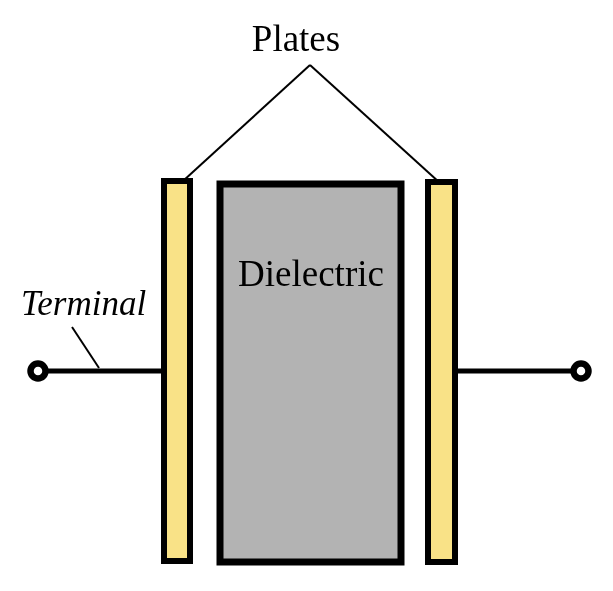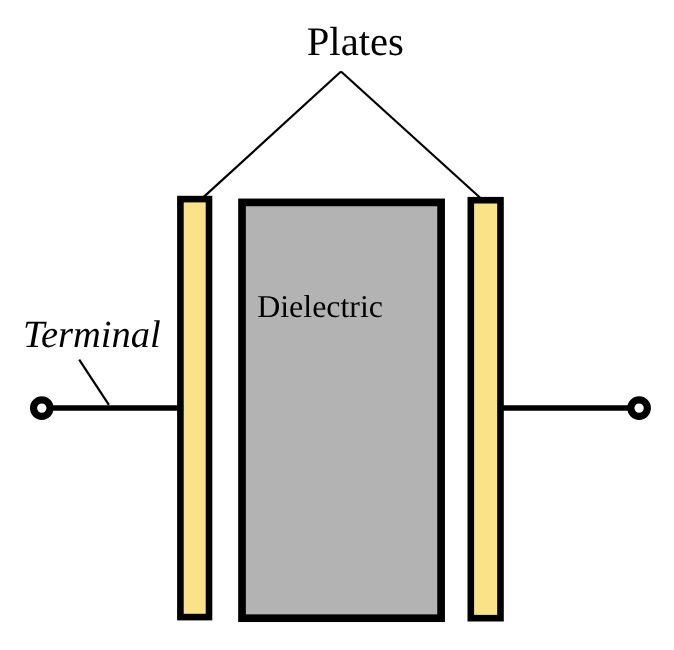--- a/index.html
+++ b/index.html
@@ -46,37 +46,36 @@
     stroke-width: 6.5;
   }
   .label {
     position: absolute;
     color: #000000;
     white-space: nowrap;
     line-height: 1;
     letter-spacing: 0px;
   }
   .label-plates {
-    left: 323px;
+    left: 296px;
     top: 20px;
     transform: translateX(-50%);
     font-size: 37px;
   }
   .label-terminal {
     left: 21px;
     top: 286px;
     font-size: 35px;
     font-style: italic;
   }
   .label-dielectric {
-    left: 291px;
+    left: 311px;
     top: 255px;
     transform: translateX(-50%);
-    font-size: 29px;
-    margin-top: 10px;
+    font-size: 37px;
   }
 </style>
 </head>
 <body>
 
 <div class="stage">
 
   <svg class="diagram-svg" viewBox="0 0 613 591" xmlns="http://www.w3.org/2000/svg">
 
     <line class="leader" x1="310" y1="65" x2="183" y2="181"></line>

